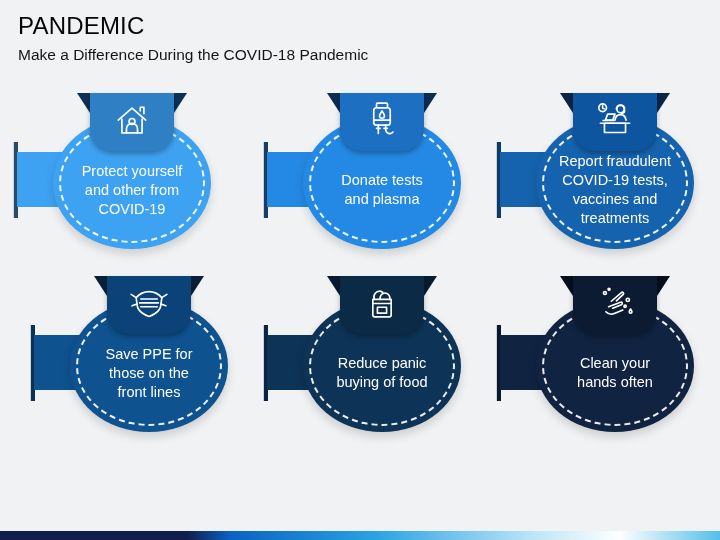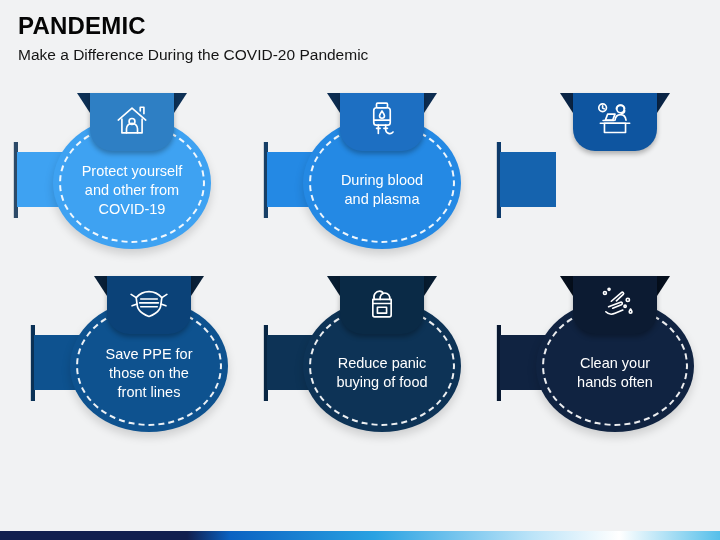--- a/index.html
+++ b/index.html
@@ -4,21 +4,21 @@
 <style>
   html,body{margin:0;padding:0;}
   body{
     width:720px;height:540px;overflow:hidden;position:relative;
     background:#F1F2F3;
     font-family:"Liberation Sans", sans-serif;
   }
   .slide{position:absolute;inset:0;}
   .title{
     position:absolute;left:18px;top:12px;
-    font-size:24px;font-weight:bold;color:#050505;letter-spacing:.2px;
+    font-size:24px;font-weight:normal;color:#050505;letter-spacing:.2px;
   }
   .subtitle{
     position:absolute;left:18px;top:46px;
     font-size:15.5px;color:#151515;
   }
   .unit{position:absolute;width:200px;height:170px;}
   .u0{left:12px;top:92px;}
   .u1{left:262px;top:92px;}
   .u2{left:495px;top:92px;}
   .u3{left:29px;top:275px;}
@@ -60,21 +60,21 @@
   .banner svg{display:block;margin-top:-2px;}
   .icon-stroke{fill:none;stroke:#fff;stroke-width:1.8;stroke-linecap:round;stroke-linejoin:round;}
   .footer-bar{position:absolute;left:0;bottom:0;width:720px;height:9px;}
 </style>
 </head>
 <body style="background: rgb(241, 242, 243);">
 
 <div class="slide">
 
   <div class="title">PANDEMIC</div>
-  <div class="subtitle">Make a Difference During the COVID-20 Pandemic</div>
+  <div class="subtitle">Make a Difference During the COVID-18 Pandemic</div>
 
   <div class="unit u0" style="--circle: #3EA2F2; --banner: #2E7FC4; --fold: #0D3055; --pole: #2C4A68;">
     <div class="pole"></div>
     <div class="tab"></div>
     <div class="circle">
       <div class="dashed"></div>
       <div class="label" style="color: rgb(255, 255, 255);">Protect yourself
 and other from
 COVID-19</div>
     </div>
@@ -89,41 +89,48 @@
         <path d="M18 37 v-4.5 a6 6 0 0 1 12 0 V37"></path>
       </svg>
     </div>
   </div>
 
   <div class="unit u1" style="--circle: #2489E4; --banner: #1D6FC2; --fold: #0C2C50; --pole: #173F66;">
     <div class="pole"></div>
     <div class="tab"></div>
     <div class="circle">
       <div class="dashed"></div>
-      <div class="label" style="color: rgb(255, 255, 255);">During blood
+      <div class="label" style="color: rgb(255, 255, 255);">Donate tests
 and plasma</div>
     </div>
     <div class="fold fold-l"></div>
     <div class="fold fold-r"></div>
     <div class="banner">
       <svg width="44" height="46" viewBox="0 0 48 48" class="icon-stroke">
         <rect x="18" y="4.5" width="12" height="5" rx="1.2"></rect>
         <rect x="15" y="9.5" width="18" height="19" rx="3"></rect>
         <path d="M15 23 h18"></path>
         <path d="M24 13 c-1.8 2.6 -2.7 4 -2.7 5.3 a2.7 2.7 0 0 0 5.4 0 c0 -1.3 -0.9 -2.7 -2.7 -5.3 z"></path>
         <path d="M20 28.5 v9"></path>
         <path d="M18 32 h4 M26 32 h4"></path>
         <path d="M28 28.5 v5 a4.5 4.5 0 0 0 8 2.5"></path>
       </svg>
     </div>
   </div>
 
   <div class="unit u2" style="--circle: #1563AE; --banner: #0E55A0; --fold: #0A2546; --pole: #0D3A6A;">
     <div class="pole"></div>
     <div class="tab"></div>
+    <div class="circle">
+      <div class="dashed"></div>
+      <div class="label" style="color: rgb(255, 255, 255);">Report fraudulent
+COVID-19 tests,
+vaccines and
+treatments</div>
+    </div>
     <div class="fold fold-l"></div>
     <div class="fold fold-r"></div>
     <div class="banner">
       <svg width="44" height="46" viewBox="0 0 48 48" class="icon-stroke">
         <circle cx="10.5" cy="9.5" r="4.2"></circle>
         <path d="M10.5 7.4 v2.4 l1.8 1"></path>
         <circle cx="30" cy="11" r="4"></circle>
         <path d="M25.5 11 a4.5 4.5 0 0 1 9 0"></path>
         <path d="M34.5 12.5 c0 2 -1.6 3.2 -3.6 3.2"></path>
         <path d="M24 23 c0.5 -4 3 -6 6 -6 s5.5 2 6 6"></path>

